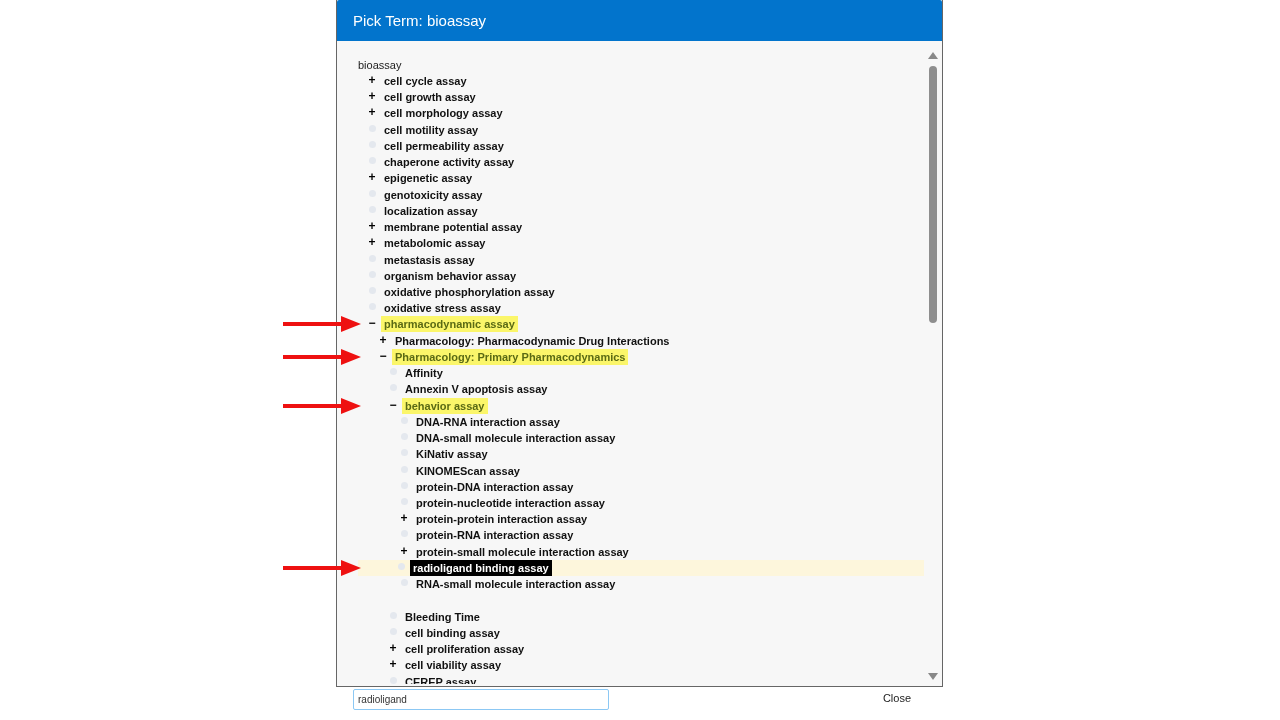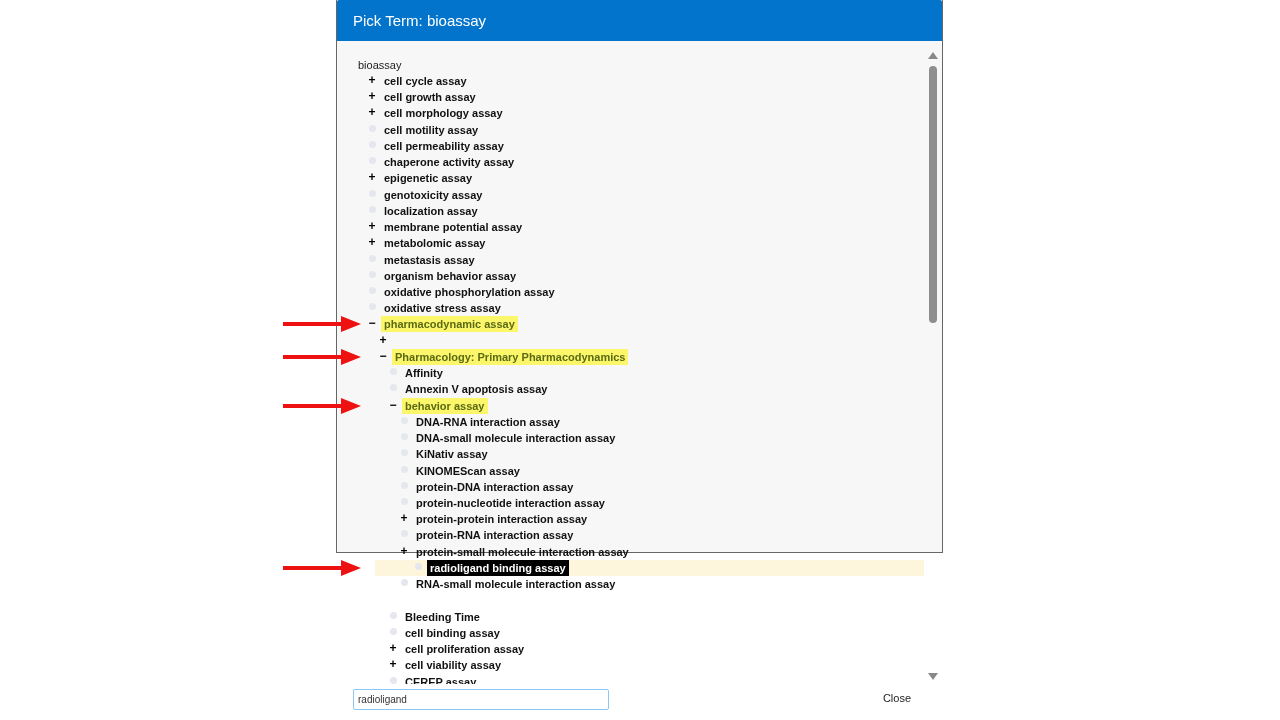--- a/index.html
+++ b/index.html
@@ -1,39 +1,39 @@
 <!DOCTYPE html>
 <html><head>
 <meta charset="utf-8">
 <style>
   html, body { margin: 0; padding: 0; }
   body {
     width: 1280px; height: 720px; background: #ffffff; position: relative; overflow: hidden;
     font-family: "Liberation Sans", sans-serif;
   }
   .dialog {
-    position: absolute; left: 336px; top: 0; width: 607px; height: 553px;
+    position: absolute; left: 336px; top: 0; width: 607px; height: 687px;
     background: #f7f7f7; border: 1px solid #666; border-top: none; box-sizing: border-box;
   }
   .header {
     position: absolute; left: 0; top: 0; right: 0; height: 41px;
     background: #0274cc; color: #fff;
     font-size: 15px; line-height: 41px; padding-left: 16px;
     border-top-left-radius: 2px; border-top-right-radius: 2px;
   }
   .tree {
     position: absolute; left: 0; top: 48px; right: 18px; height: 636px; overflow: hidden;
   }
   .root-label {
     position: absolute; left: 21px; top: 11px; font-size: 11px; color: #222;
   }
   .row {
     position: absolute; left: 0; right: 0; height: 16px;
   }
-  .row.selected-row { background: #fdf6dc; left: 38px; right: 0; }
+  .row.selected-row { background: #fdf6dc; left: 21px; right: 0; }
   .toggle {
     position: absolute; width: 10px; height: 12px; top: 1px;
     font-size: 12px; font-weight: bold; line-height: 12px; text-align: center; color: #000;
   }
   .bullet {
     position: absolute; width: 7px; height: 7px; top: 3px; border-radius: 50%;
     background: #e4e8ee;
   }
   .label {
     position: absolute; top: 0; font-size: 11px; font-weight: bold; color: #111;
@@ -144,20 +144,21 @@
       <div class="row" style="top: 252.22px;">
         <span class="bullet" style="left: 32px;"></span>
         <span class="label" style="left: 47px;">oxidative stress assay</span>
       </div>
       <div class="row" style="top: 268.45px;">
         <span class="toggle" style="left: 30px;">−</span>
         <span class="label hl" style="left: 47px;">pharmacodynamic assay</span>
       </div>
       <div class="row" style="top: 284.68px;">
         <span class="toggle" style="left: 41px;">+</span>
+        <span class="label" style="left: 58px;">Pharmacology: Pharmacodynamic Drug Interactions</span>
       </div>
       <div class="row" style="top: 300.91px;">
         <span class="toggle" style="left: 41px;">−</span>
         <span class="label hl" style="left: 58px;">Pharmacology: Primary Pharmacodynamics</span>
       </div>
       <div class="row" style="top: 317.14px;">
         <span class="bullet" style="left: 53px;"></span>
         <span class="label" style="left: 68px;">Affinity</span>
       </div>
       <div class="row" style="top: 333.37px;">

